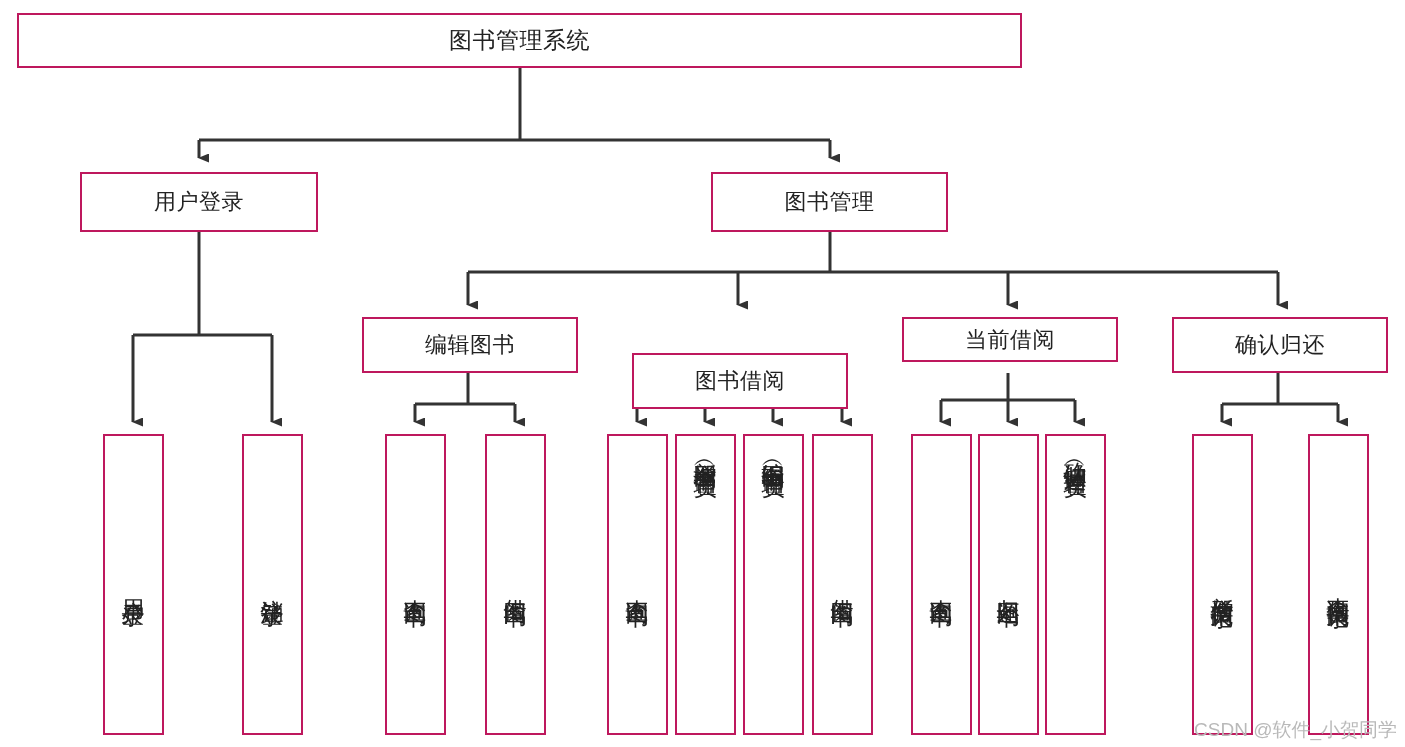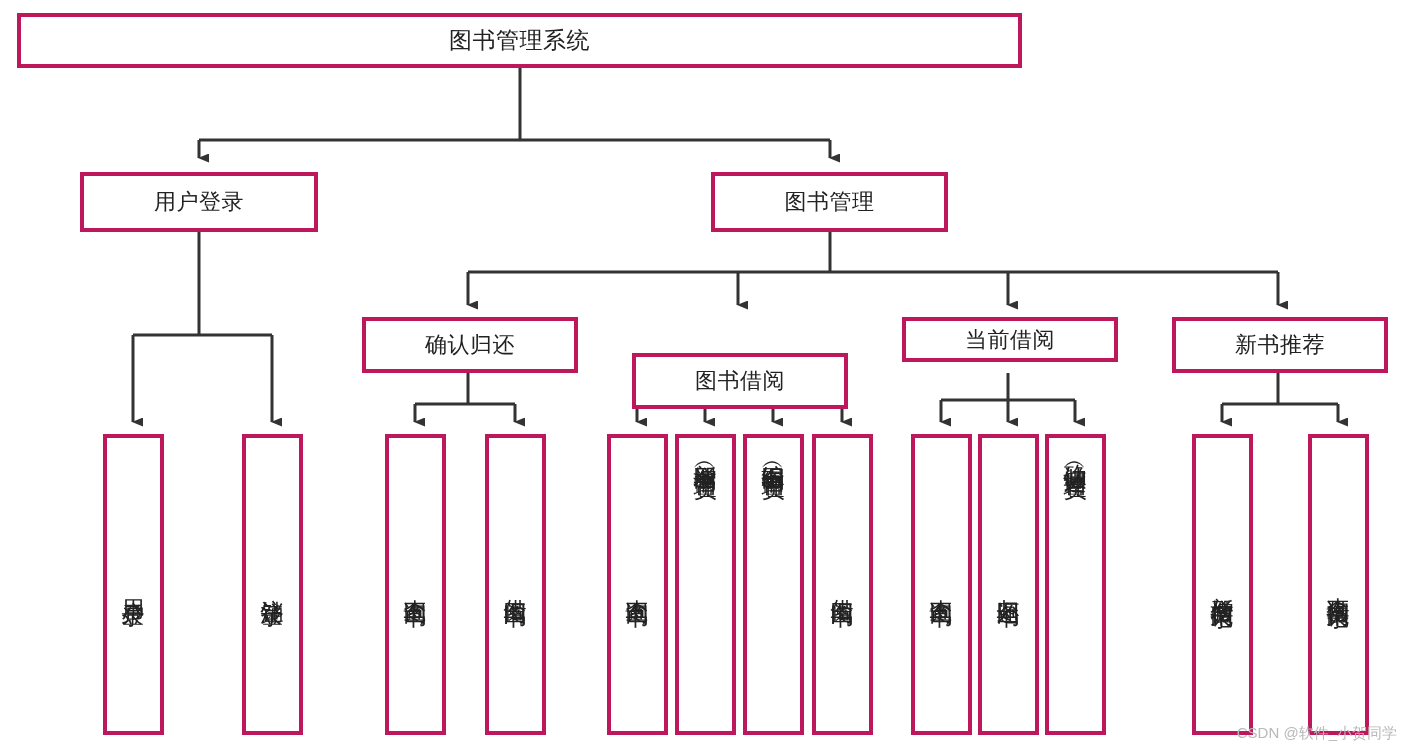--- a/index.html
+++ b/index.html
@@ -23,21 +23,21 @@
     left: 0;
     top: 0;
     width: 1405px;
     height: 747px;
     pointer-events: none;
   }
   .node {
     position: absolute;
     box-sizing: border-box;
     background: #ffffff;
-    border: 4px solid #be185d;
+    border: 2px solid #be185d;
     display: flex;
     align-items: center;
     justify-content: center;
     color: #222222;
     z-index: 2;
   }
   .node-label {
     display: block;
     text-align: center;
     line-height: 1.18;
@@ -64,21 +64,21 @@
     margin: 0 auto;
   }
   .node.vertical.centered {
     align-items: center;
     padding-top: 0;
   }
   #watermark {
     position: absolute;
     right: 8px;
     bottom: 4px;
-    font-size: 15px;
+    font-size: 19px;
     color: #b9b9b9;
     z-index: 5;
     white-space: nowrap;
     font-family: "Liberation Sans", "DejaVu Sans", sans-serif;
   }
 </style>
 </head>
 <body>
 
 <div id="diagram-root">
@@ -139,33 +139,33 @@
 
   <div class="node horizontal" style="left:80px; top:172px; width:238px; height:60px;">
     <span class="node-label">用户登录</span>
   </div>
 
   <div class="node horizontal" style="left:711px; top:172px; width:237px; height:60px;">
     <span class="node-label">图书管理</span>
   </div>
 
   <div class="node horizontal" style="left:362px; top:317px; width:216px; height:56px;">
-    <span class="node-label">确认归还</span>
+    <span class="node-label">编辑图书</span>
   </div>
 
   <div class="node horizontal" style="left:632px; top:317px; width:216px; height:56px;margin-top:36px;">
     <span class="node-label">图书借阅</span>
   </div>
 
   <div class="node horizontal" style="left:902px; top:317px; width:216px; height:45px;">
     <span class="node-label">当前借阅</span>
   </div>
 
   <div class="node horizontal" style="left:1172px; top:317px; width:216px; height:56px;">
-    <span class="node-label">新书推荐</span>
+    <span class="node-label">确认归还</span>
   </div>
 
   <div class="node vertical centered" style="left:103px; top:434px; width:61px; height:301px;">
     <span class="node-label">用户登录</span>
   </div>
 
   <div class="node vertical centered" style="left:242px; top:434px; width:61px; height:301px;">
     <span class="node-label">注销登录</span>
   </div>
 

